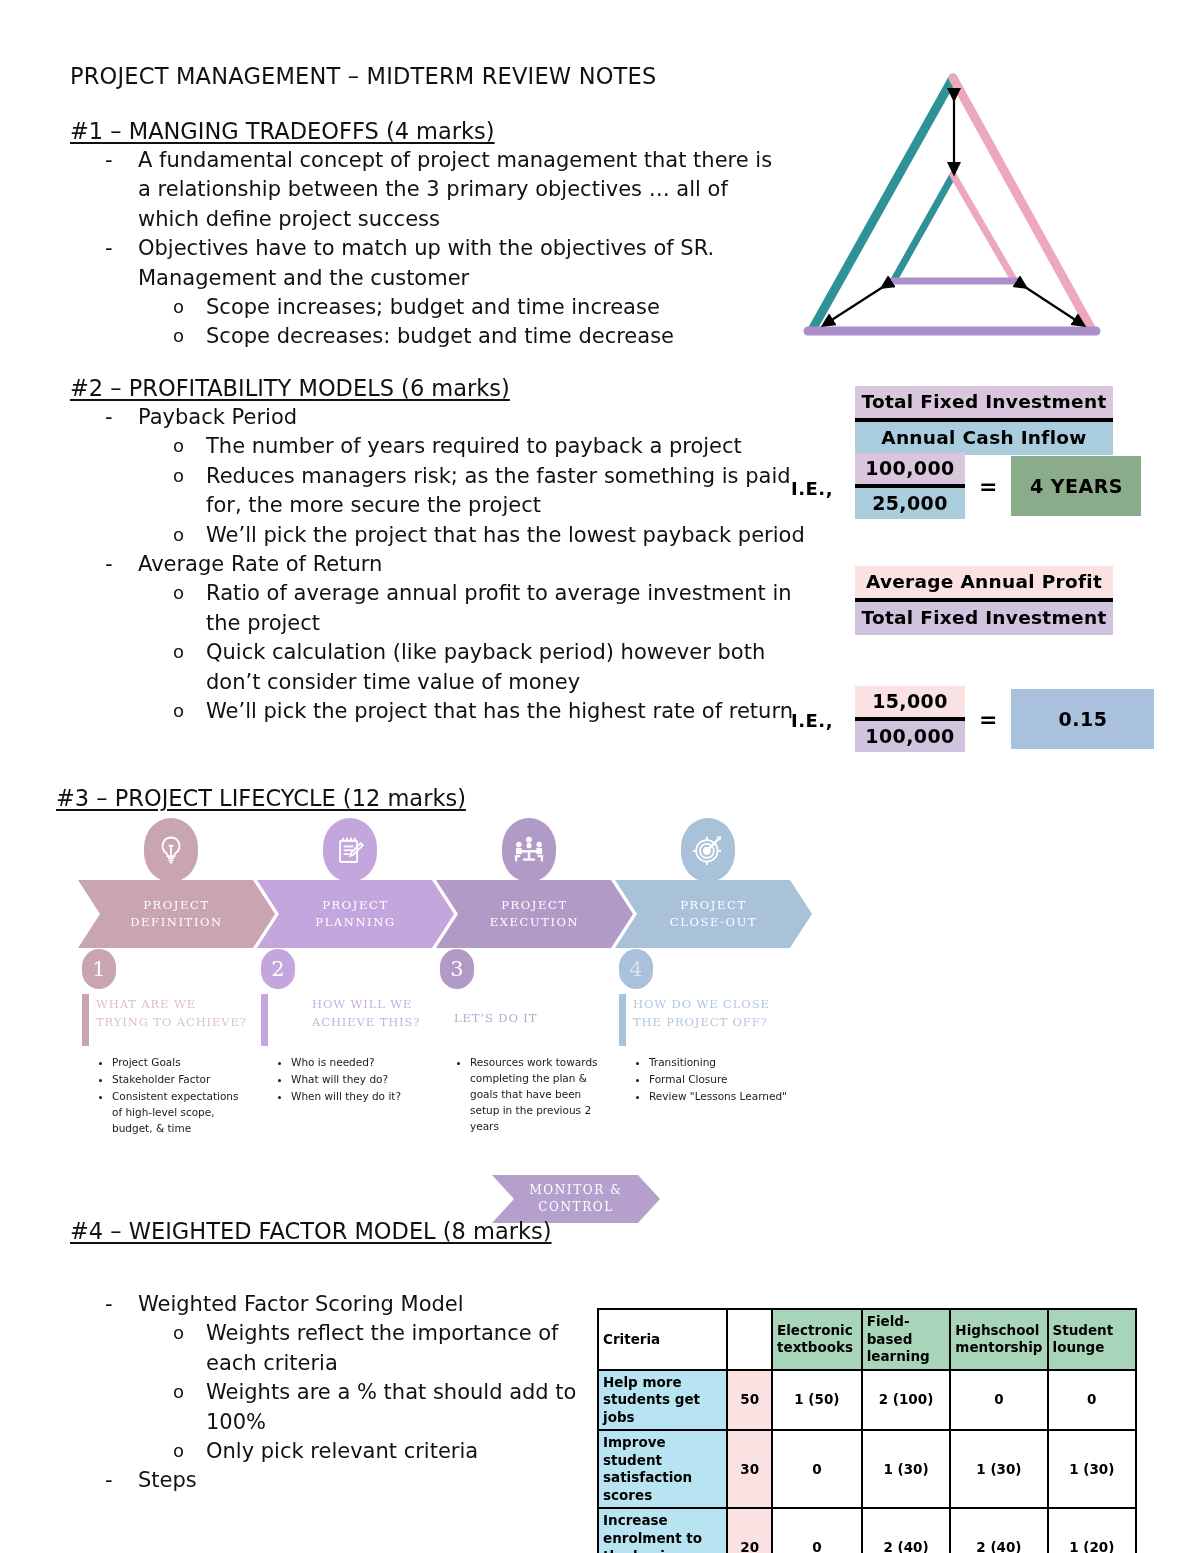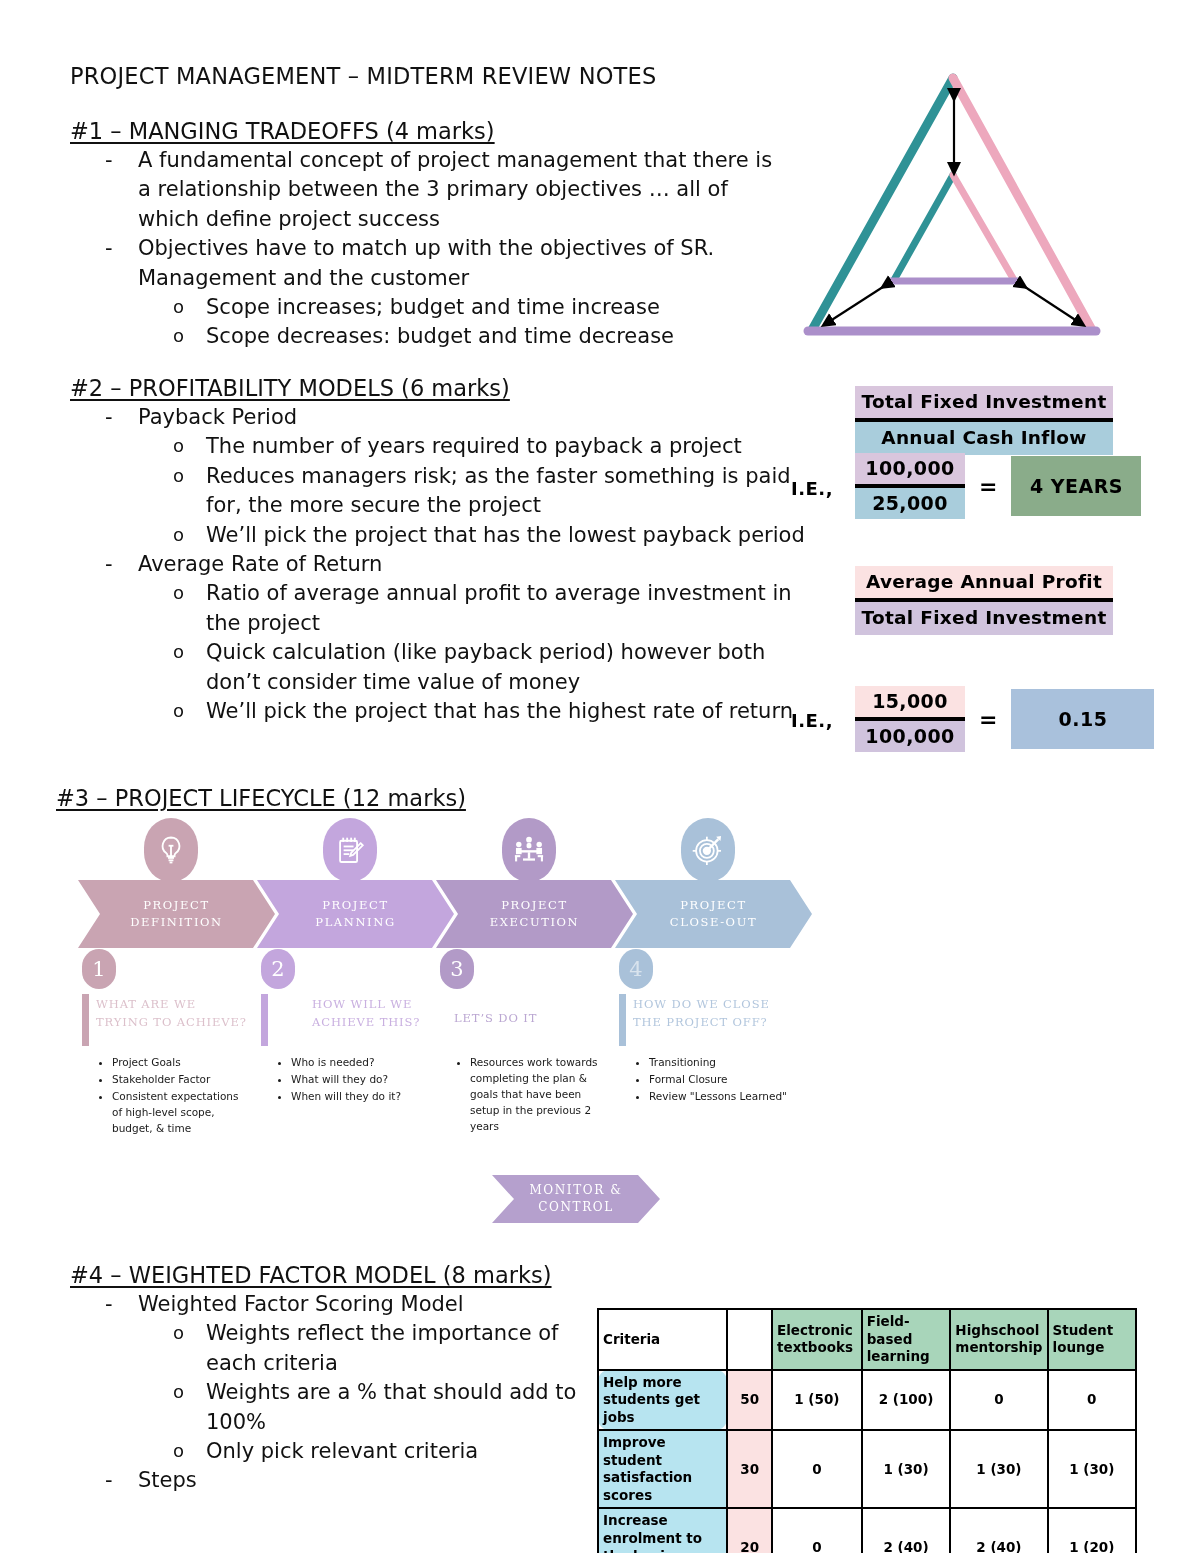--- a/index.html
+++ b/index.html
@@ -313,41 +313,41 @@
     <li>Formal Closure</li>
     <li>Review "Lessons Learned"</li>
   </ul>
 
   <div class="mc-chev" style="left:414px; top:357px; background:#b5a0cd;">
     <span>MONITOR &amp;</span>
     <span>CONTROL</span>
   </div>
 </div>
 
-<div class="sec-head note" style="left:70px; top:1262px;text-align:center;">#4 – WEIGHTED FACTOR MODEL (8 marks)</div>
+<div class="sec-head note" style="left:70px; top:1218px;text-align:center;">#4 – WEIGHTED FACTOR MODEL (8 marks)</div>
 <div class="bullets note" style="left:70px; top:1290px; width:520px;">
   <div class="lvl1"><span class="dash">-</span><span>Weighted Factor Scoring Model</span></div>
   <div class="lvl2"><span class="circ">o</span><span>Weights reflect the importance of each criteria</span></div>
   <div class="lvl2"><span class="circ">o</span><span>Weights are a % that should add to 100%</span></div>
   <div class="lvl2"><span class="circ">o</span><span>Only pick relevant criteria</span></div>
   <div class="lvl1"><span class="dash">-</span><span>Steps</span></div>
 </div>
 
 <table class="wf-table">
   <tbody>
       <tr>
     <td class="hdr-criteria" style="width:132px; height:56px;">Criteria</td>
     <td class="hdr-blank" style="width:46px;"></td>
     <td class="hdr" style="width:90px;">Electronic textbooks</td>
     <td class="hdr" style="width:90px;">Field-based learning</td>
     <td class="hdr" style="width:92px;">Highschool mentorship</td>
     <td class="hdr" style="width:90px;">Student lounge</td>
   </tr>
   <tr>
-    <td class="crit" style="height:54px;border-radius:11px;">Help more students get jobs</td>
+    <td class="crit" style="height:54px;">Help more students get jobs</td>
     <td class="wt">50</td>
     <td class="val">1 (50)</td>
     <td class="val">2 (100)</td>
     <td class="val">0</td>
     <td class="val">0</td>
   </tr>
   <tr>
     <td class="crit" style="height:54px;">Improve student satisfaction scores</td>
     <td class="wt">30</td>
     <td class="val">0</td>

